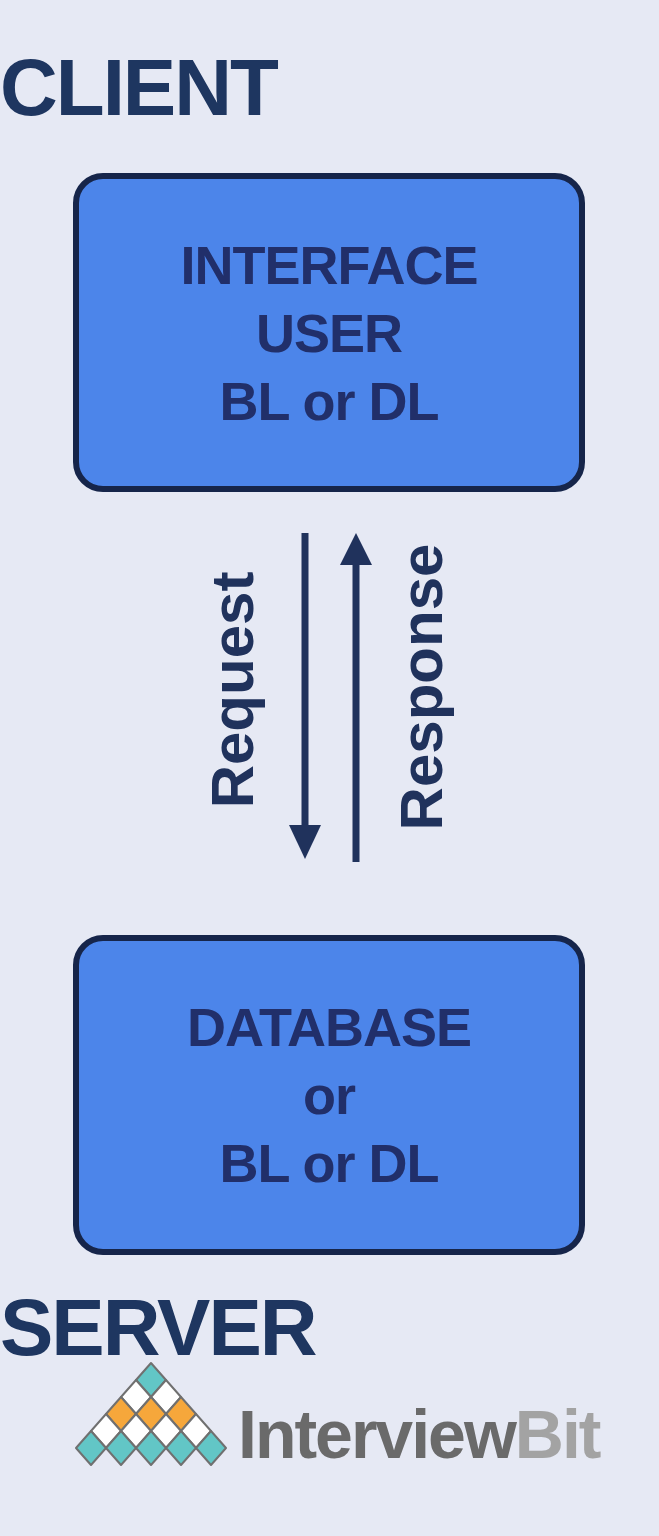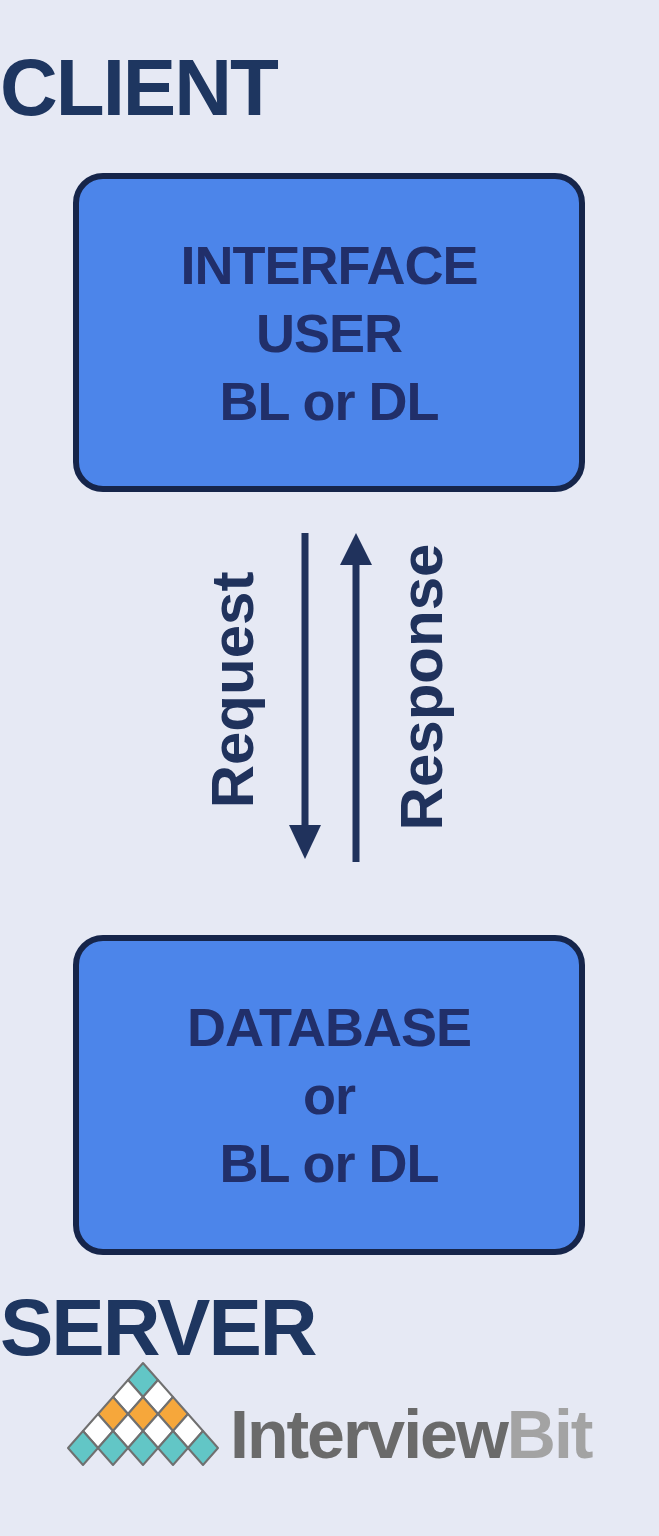--- a/index.html
+++ b/index.html
@@ -45,21 +45,21 @@
     position:absolute;width:300px;height:62px;
     font-size:60px;font-weight:bold;
     line-height:62px;
     color:var(--arrow,#20325c);
     text-align:center;
     white-space:nowrap;
     transform:rotate(-90deg);
   }
   .vlabel.request{left:83px;top:659px;}
   .vlabel.response{left:272px;top:656px;}
-  .logo{position:absolute;left:8px;top:0;width:542px;height:1536px;pointer-events:none;}
+  .logo{position:absolute;left:16px;top:0;width:542px;height:1536px;pointer-events:none;}
   .pyramid{position:absolute;left:55px;top:1358px;width:160px;height:112px;}
   .pyramid polygon{stroke:var(--logo-outline,#707070);stroke-width:2;stroke-linejoin:round;}
   .wordmark{
     position:absolute;left:222px;top:1400px;
     font-size:68px;font-weight:bold;
     letter-spacing:-2px;line-height:68px;
     white-space:nowrap;
   }
   .wordmark .primary{color:var(--logo-text-primary,#6a6a6a);}
   .wordmark .secondary{color:var(--logo-text-secondary,#a3a3a3);}

